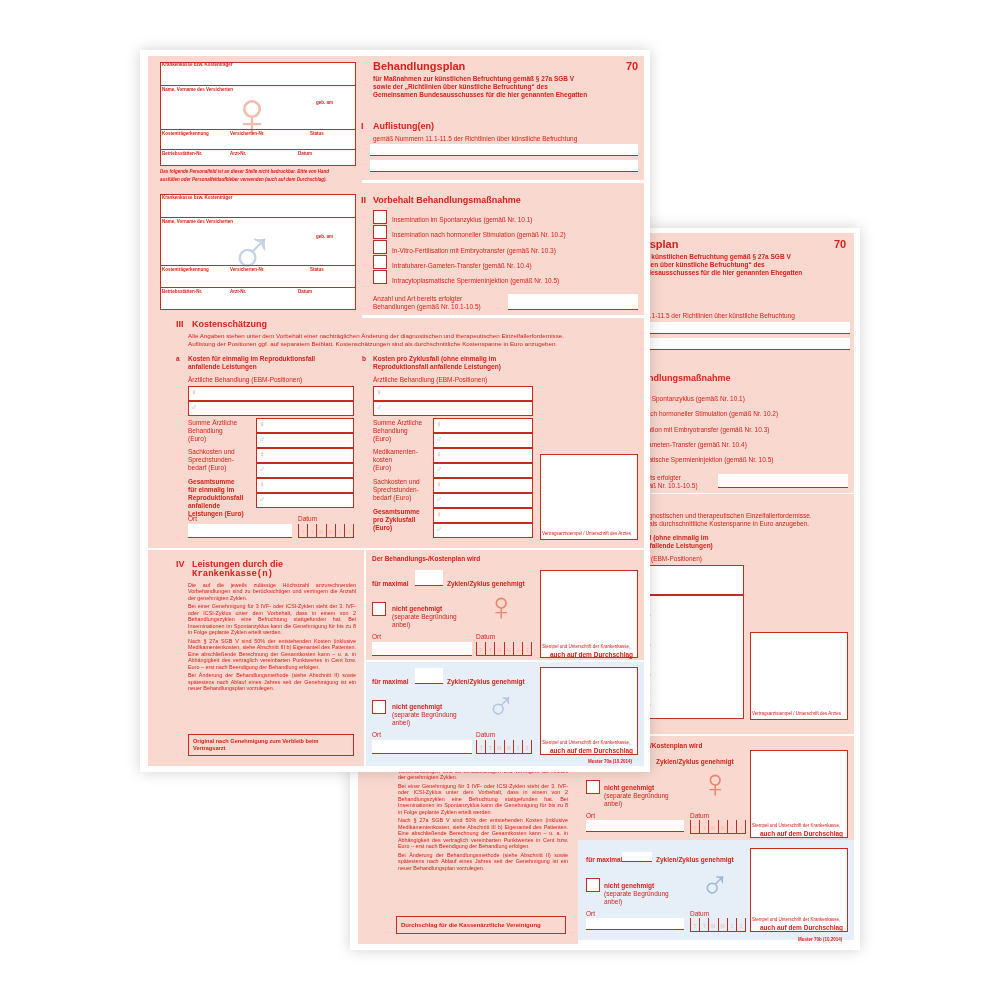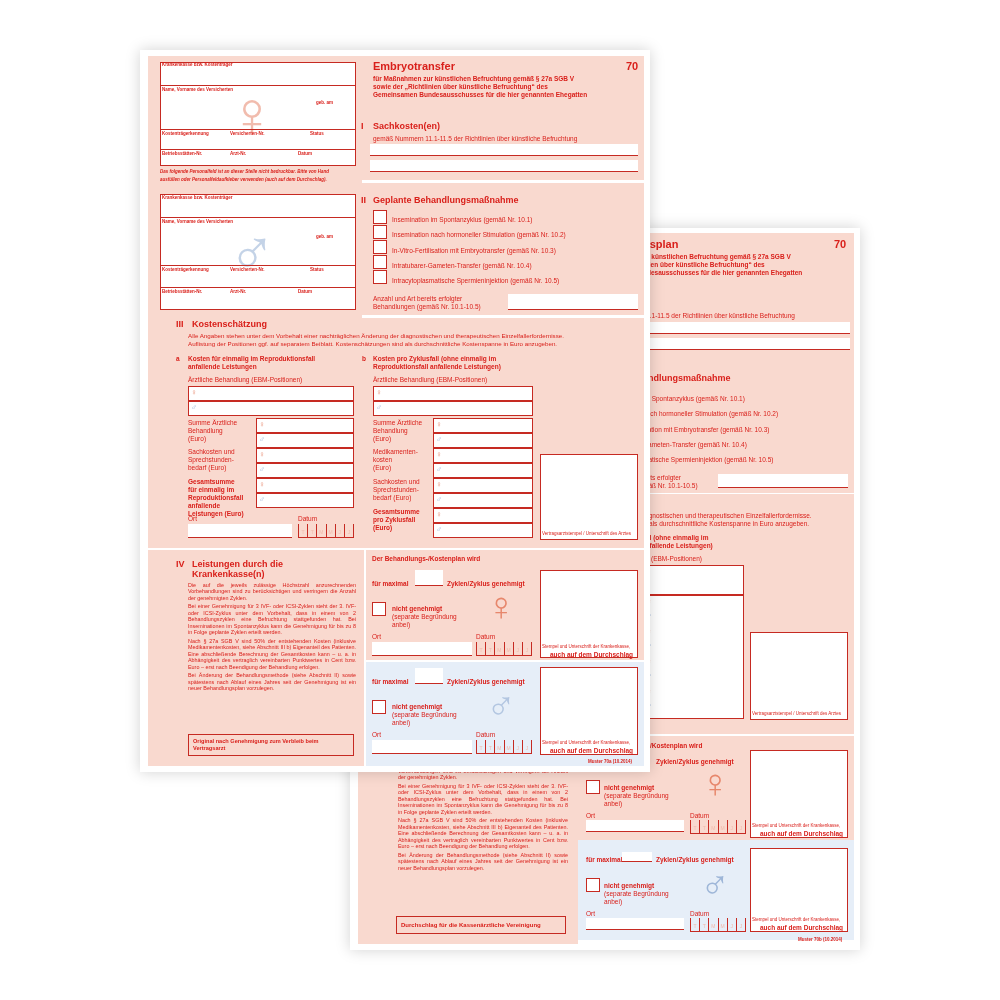--- a/index.html
+++ b/index.html
@@ -169,34 +169,34 @@
   <div class="t tiny b" style="left:22px;top:146px;">Krankenkasse bzw. Kostenträger</div>
   <div class="t tiny b" style="left:22px;top:170px;">Name, Vorname des Versicherten</div>
   <div class="t tiny b" style="left:176px;top:185px;">geb. am</div>
   <div class="t tiny b" style="left:22px;top:218px;">Kostenträgerkennung</div>
   <div class="t tiny b" style="left:90px;top:218px;">Versicherten-Nr.</div>
   <div class="t tiny b" style="left:170px;top:218px;">Status</div>
   <div class="t tiny b" style="left:22px;top:240px;">Betriebsstätten-Nr.</div>
   <div class="t tiny b" style="left:90px;top:240px;">Arzt-Nr.</div>
   <div class="t tiny b" style="left:158px;top:240px;">Datum</div>
 
-  <div class="t ttl" style="left:233px;top:10px;">Embryotransfer</div>
+  <div class="t ttl" style="left:233px;top:10px;">Behandlungsplan</div>
   <div class="t ttl" style="left:486px;top:10px;">70</div>
   <div class="t sm b" style="left:233px;top:25px;">für Maßnahmen zur künstlichen Befruchtung gemäß § 27a SGB V</div>
   <div class="t sm b" style="left:233px;top:33px;">sowie der „Richtlinien über künstliche Befruchtung“ des</div>
   <div class="t sm b" style="left:233px;top:41px;">Gemeinsamen Bundesausschusses für die hier genannten Ehegatten</div>
 
   <div class="t sec" style="left:221px;top:72px;">I</div>
-  <div class="t sec" style="left:233px;top:72px;">Sachkosten(en)</div>
+  <div class="t sec" style="left:233px;top:72px;">Auflistung(en)</div>
   <div class="t sm" style="left:233px;top:85px;">gemäß Nummern 11.1-11.5 der Richtlinien über künstliche Befruchtung</div>
   <div class="box" style="left:230px;top:94px;width:268px;height:12px;border-width:0 0 1px 0;"></div>
   <div class="box" style="left:230px;top:110px;width:268px;height:12px;border-width:0 0 1px 0;"></div>
 
   <div class="t sec" style="left:221px;top:146px;">II</div>
-  <div class="t sec" style="left:233px;top:146px;">Geplante Behandlungsmaßnahme</div>
+  <div class="t sec" style="left:233px;top:146px;">Vorbehalt Behandlungsmaßnahme</div>
   <div class="cb" style="left:233px;top:160px;"></div>
   <div class="cb" style="left:233px;top:175px;"></div>
   <div class="cb" style="left:233px;top:190px;"></div>
   <div class="cb" style="left:233px;top:205px;"></div>
   <div class="cb" style="left:233px;top:220px;"></div>
   <div class="t sm" style="left:252px;top:166px;">Insemination im Spontanzyklus (gemäß Nr. 10.1)</div>
   <div class="t sm" style="left:252px;top:181px;">Insemination nach hormoneller Stimulation (gemäß Nr. 10.2)</div>
   <div class="t sm" style="left:252px;top:197px;">In-Vitro-Fertilisation mit Embryotransfer (gemäß Nr. 10.3)</div>
   <div class="t sm" style="left:252px;top:212px;">Intratubarer-Gameten-Transfer (gemäß Nr. 10.4)</div>
   <div class="t sm" style="left:252px;top:227px;">Intracytoplasmatische Spermieninjektion (gemäß Nr. 10.5)</div>
@@ -310,21 +310,21 @@
     </div>
   <div class="row" style="left:293px;top:473px;width:100px;height:15px;">
       <span class="sym mal" style="left:2px;top:2px;">♂</span>
     </div>
 
   <div class="box" style="left:400px;top:404px;width:98px;height:86px;"></div>
   <div class="t tiny" style="left:402px;top:482px;">Vertragsarztstempel / Unterschrift des Arztes</div>
 
   <div class="t sec" style="left:36px;top:510px;">IV</div>
   <div class="t sec" style="left:52px;top:510px;">Leistungen durch die</div>
-  <div class="t sec" style="left:52px;top:520px;">Krankenkasse(n)</div>
+  <div class="t sec" style="left:52px;top:520px;font-family:Liberation Mono, monospace;">Krankenkasse(n)</div>
   <div class="para red" style="left:48px;top:532px;width:168px;">
     <p>Die auf die jeweils zulässige Höchstzahl anzurechnenden Vorbehandlungen sind zu berücksichtigen und verringern die Anzahl der genehmigten Zyklen.</p>
     <p style="margin-top:2px">Bei einer Genehmigung für 3 IVF- oder ICSI-Zyklen steht der 3. IVF- oder ICSI-Zyklus unter dem Vorbehalt, dass in einem von 2 Behandlungszyklen eine Befruchtung stattgefunden hat. Bei Inseminationen im Spontanzyklus kann die Genehmigung für bis zu 8 in Folge geplante Zyklen erteilt werden.</p>
     <p style="margin-top:2px">Nach § 27a SGB V sind 50% der entstehenden Kosten (inklusive Medikamentenkosten, siehe Abschnitt III b) Eigenanteil des Patienten. Eine abschließende Berechnung der Gesamtkosten kann – u. a. in Abhängigkeit des vertraglich vereinbarten Punktwertes in Cent bzw. Euro – erst nach Beendigung der Behandlung erfolgen.</p>
     <p style="margin-top:2px">Bei Änderung der Behandlungsmethode (siehe Abschnitt II) sowie spätestens nach Ablauf eines Jahres seit der Genehmigung ist ein neuer Behandlungsplan vorzulegen.</p>
   </div>
   <div class="box b" style="left:48px;top:684px;width:166px;height:22px;background:transparent;padding:3px 4px;font-size:5.6px;line-height:1.3;white-space:normal;">
     <span>Original nach Genehmigung zum Verbleib beim Vertragsarzt</span>
   </div>
 

